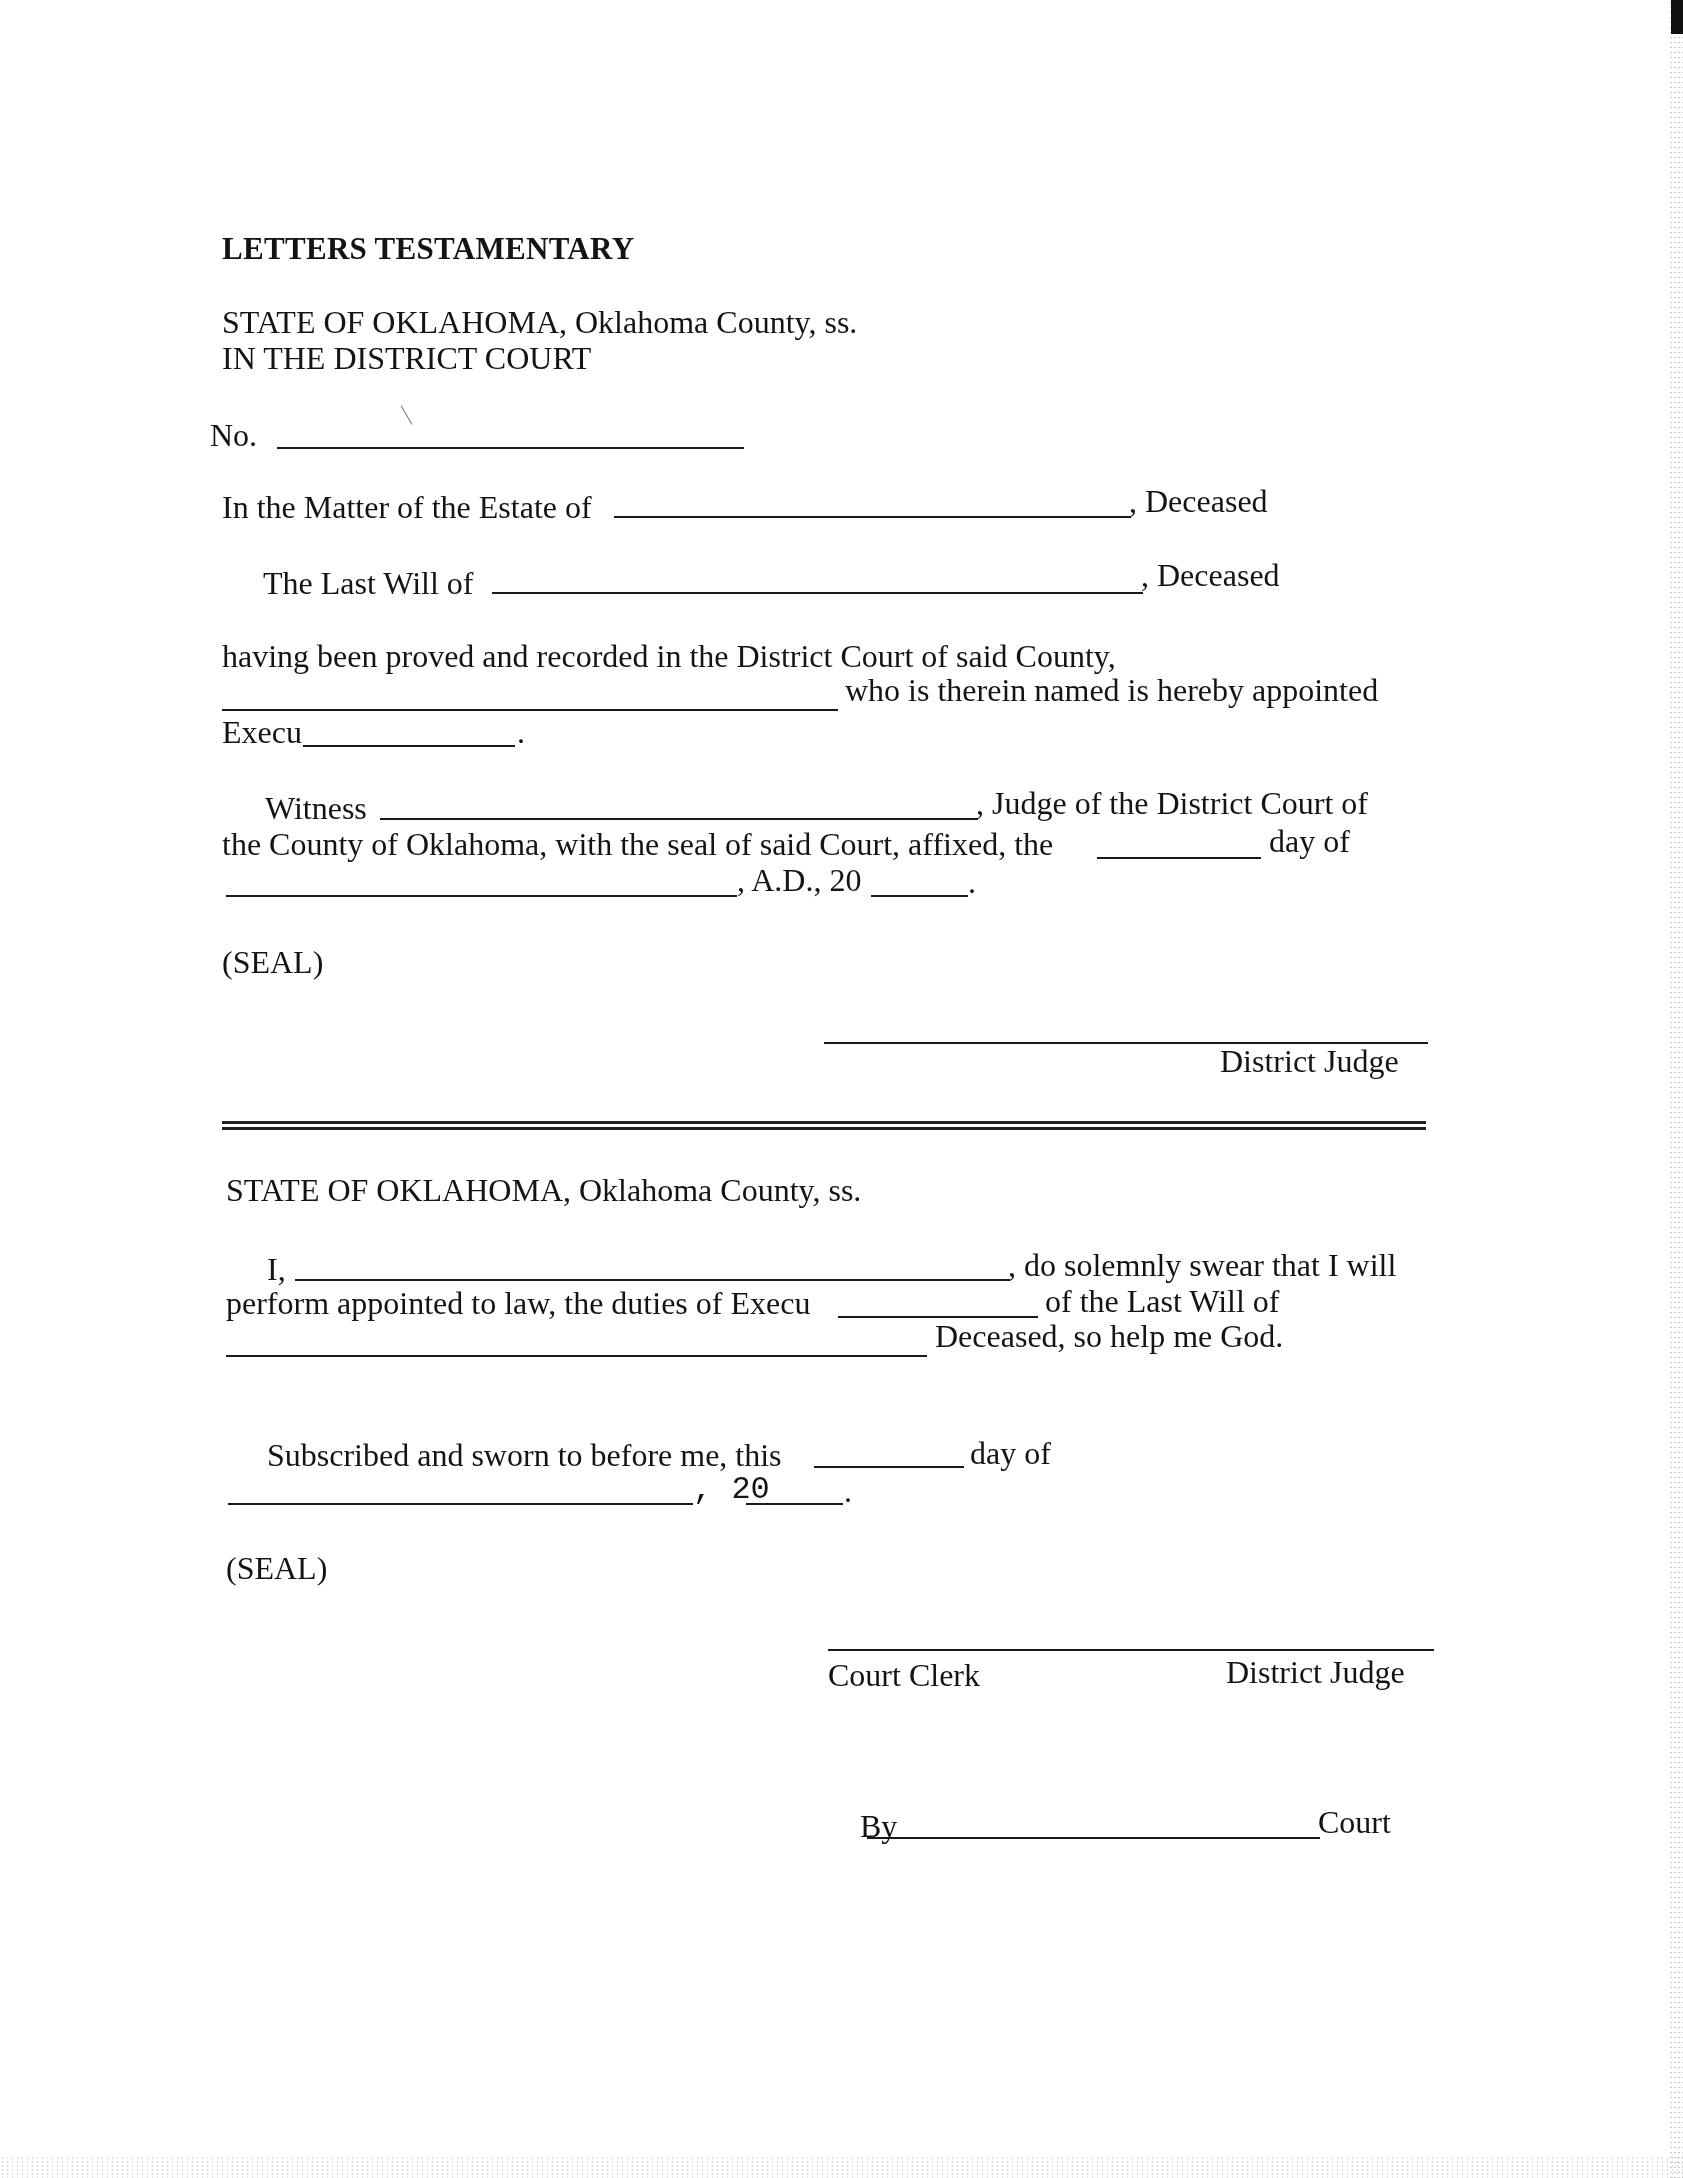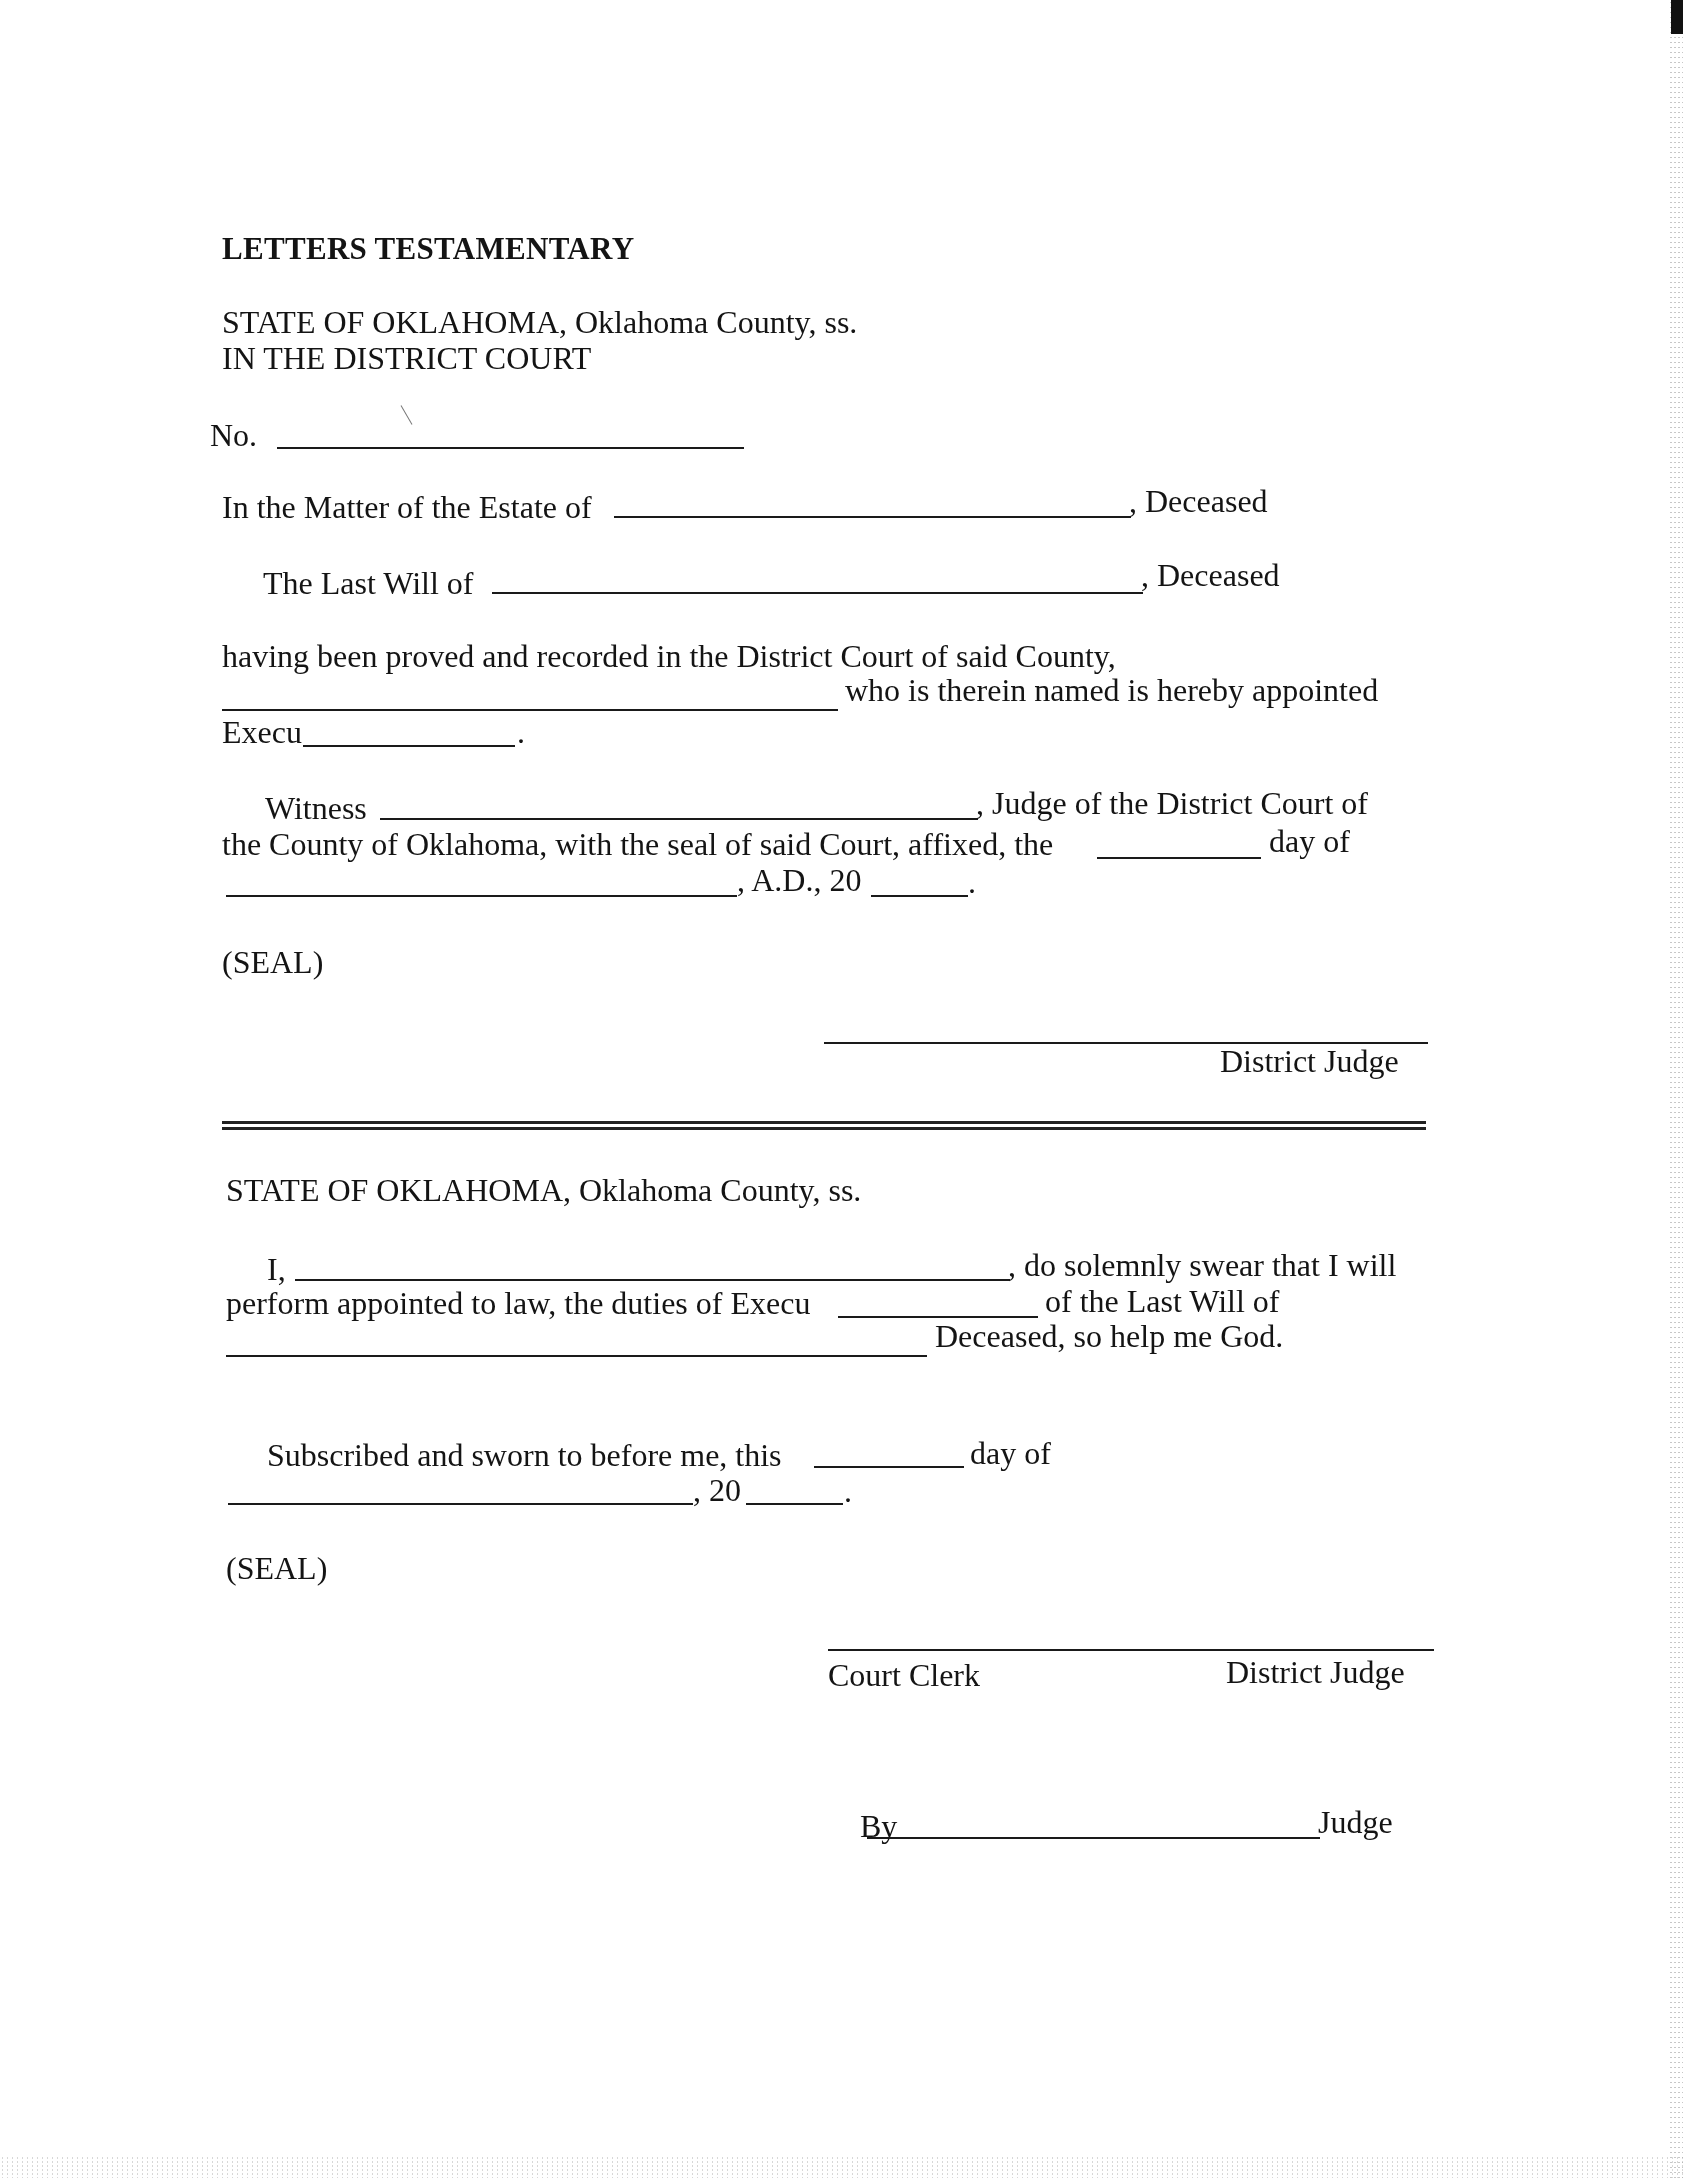--- a/index.html
+++ b/index.html
@@ -86,26 +86,26 @@
 <div class="t" style="left:1045px; top:1285px;">of the Last Will of</div>
 
 <div class="blank" style="left:226px; top:1355px; width:701px;"></div>
 <div class="t" style="left:935px; top:1320px;">Deceased, so help me God.</div>
 
 <div class="t" style="left:267px; top:1439px;">Subscribed and sworn to before me, this</div>
 <div class="blank" style="left:814px; top:1466px; width:150px;"></div>
 <div class="t" style="left:970px; top:1437px;">day of</div>
 
 <div class="blank" style="left:228px; top:1503px; width:465px;"></div>
-<div class="t" style="left:693px; top:1474px;">, 20</div>
+<div class="t" style="left:693px; top:1474px;font-family:Liberation Mono, monospace;">, 20</div>
 <div class="blank" style="left:746px; top:1503px; width:97px;"></div>
 <div class="t" style="left:844px; top:1475px;">.</div>
 
 <div class="t" style="left:226px; top:1552px;">(SEAL)</div>
 
 <div class="rule" style="left:828px; top:1649px; width:606px;"></div>
 <div class="t" style="left:828px; top:1659px;">Court Clerk</div>
 <div class="t" style="left:1226px; top:1656px;">District Judge</div>
 
 <div class="t" style="left:860px; top:1810px;">By</div>
 <div class="blank" style="left:867px; top:1837px; width:453px;"></div>
-<div class="t" style="left:1318px; top:1806px;">Judge</div>
+<div class="t" style="left:1318px; top:1806px;">Court</div>
 
 
 </body></html>

